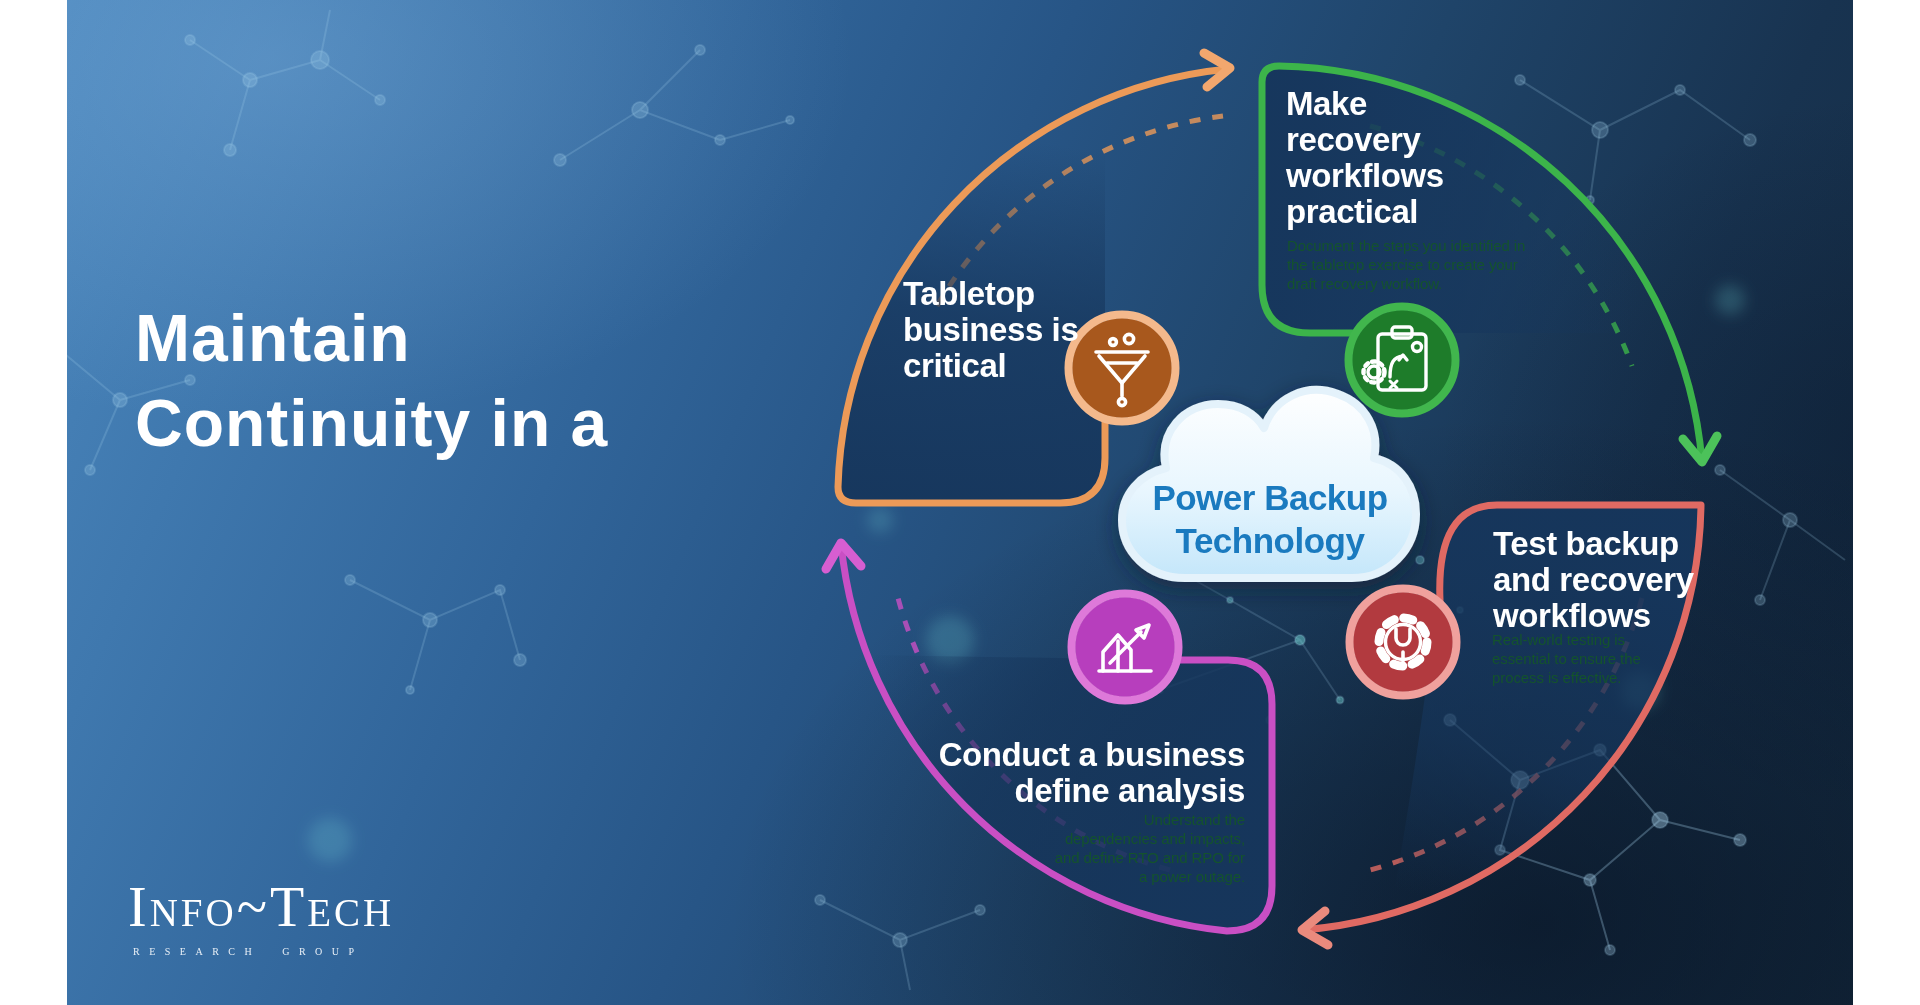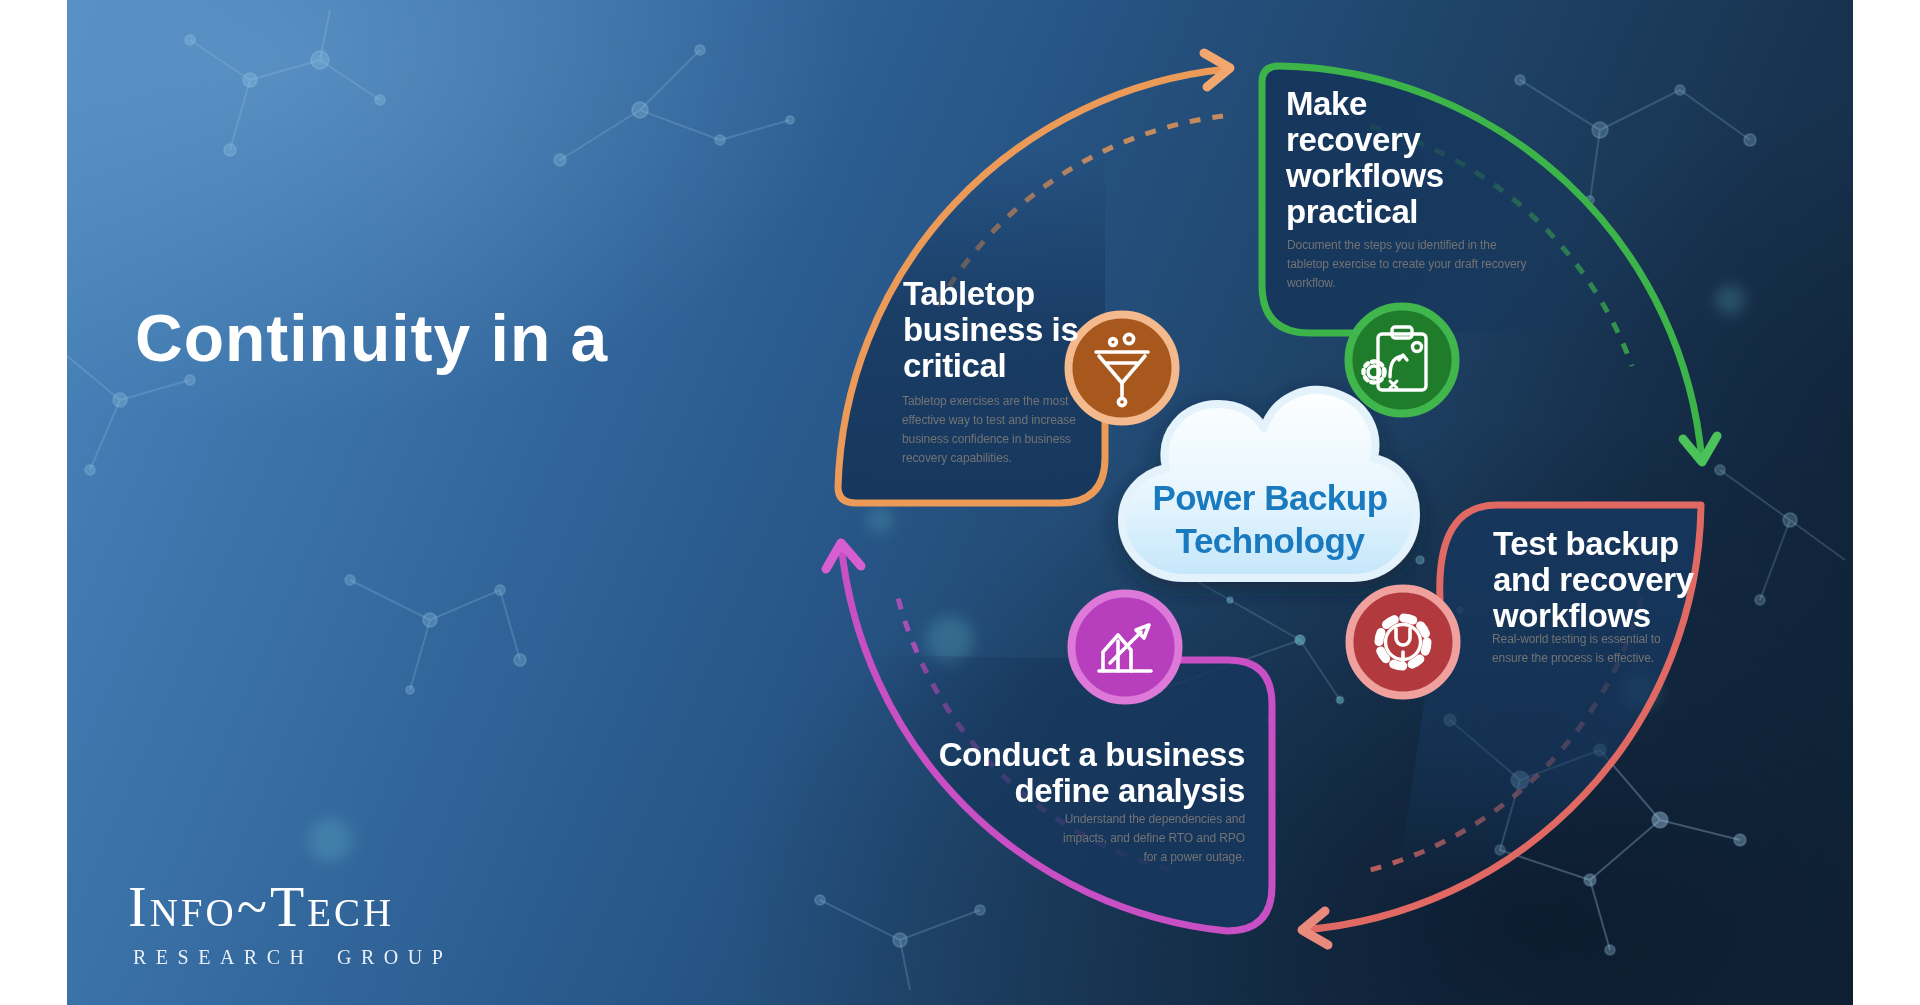--- a/index.html
+++ b/index.html
@@ -13,33 +13,33 @@
       linear-gradient(113deg,#4e8ac0 0%,#3f78ae 16%,#31659a 32%,#275586 46%,#1f4469 62%,#183350 78%,#13283d 100%);}
   .whitebar{position:absolute;top:0;bottom:0;width:67px;background:#fff;z-index:50;}
   .whitebar.left{left:0;} .whitebar.right{right:0;}
   svg.diagram{position:absolute;inset:0;width:1920px;height:1005px;}
   .abs{position:absolute;z-index:20;}
   .main-title{left:135px;top:296px;width:620px;color:#fff;font-weight:bold;
               font-size:66px;line-height:85px;letter-spacing:1px;}
   .cloud-label{left:1120px;top:476px;width:300px;text-align:center;color:#1a7abf;
                font-weight:bold;font-size:35px;line-height:43px;letter-spacing:-0.5px;}
   .step-heading{color:#fff;font-weight:bold;font-size:33px;line-height:36px;letter-spacing:-0.4px;}
-  .step-body{color:#737373;font-size:12px;line-height:19px;letter-spacing:-0.1px;}
+  .step-body{color:#14532d;font-size:15px;line-height:19px;letter-spacing:-0.1px;}
   .h-tabletop{left:903px;top:276px;width:190px;}
   .b-tabletop{left:902px;top:392px;width:198px;}
   .h-workflows{left:1286px;top:86px;width:205px;}
   .b-workflows{left:1287px;top:236px;width:252px;}
   .h-test{left:1493px;top:526px;width:212px;}
   .b-test{left:1492px;top:630px;width:190px;}
   .h-bia{left:935px;top:737px;width:310px;text-align:right;}
   .b-bia{left:1049px;top:810px;width:196px;text-align:right;}
   .logo-name{left:128px;top:878px;color:#fff;font-family:"Liberation Serif",serif;
              font-variant:small-caps;font-size:56px;line-height:58px;letter-spacing:3px;}
   .logo-sub{left:133px;top:946px;color:#e9f0f7;font-family:"Liberation Serif",serif;
-            font-size:20px;letter-spacing:9.5px;word-spacing:9px;}
+            font-size:10px;letter-spacing:9.5px;word-spacing:9px;}
 </style>
 </head>
 <body>
 
 <div class="stage">
   <div class="canvas"></div>
 
   <svg class="diagram" viewBox="0 0 1920 1005">
     <defs>
       <linearGradient id="gTL" gradientUnits="userSpaceOnUse" x1="970" y1="505" x2="1030" y2="140">
@@ -215,30 +215,30 @@
         <path d="M1099,671 H1151"></path>
         <path d="M1103,671 V652 L1118,635 L1131,650 V671"></path>
         <path d="M1118,671 V641"></path>
         <path d="M1110,663 L1141,632"></path>
         <path d="M1149,625 L1136,630 L1144,638 Z"></path>
       </g>
     </g>
   </svg>
 
   <div class="abs main-title">
+    <div>Maintain</div>
     <div>Continuity in a</div>
   </div>
 
   <div class="abs cloud-label">
     <div>Power Backup</div>
     <div>Technology</div>
   </div>
 
   <div class="abs step-heading h-tabletop">Tabletop business is critical</div>
-  <div class="abs step-body b-tabletop">Tabletop exercises are the most effective way to test and increase business confidence in business recovery capabilities.</div>
 
   <div class="abs step-heading h-workflows">Make recovery workflows practical</div>
   <div class="abs step-body b-workflows">Document the steps you identified in the tabletop exercise to create your draft recovery workflow.</div>
 
   <div class="abs step-heading h-test">Test backup and recovery workflows</div>
   <div class="abs step-body b-test">Real-world testing is essential to ensure the process is effective.</div>
 
   <div class="abs step-heading h-bia">Conduct a business define analysis</div>
   <div class="abs step-body b-bia">Understand the dependencies and impacts, and define RTO and RPO for a power outage.</div>
 

